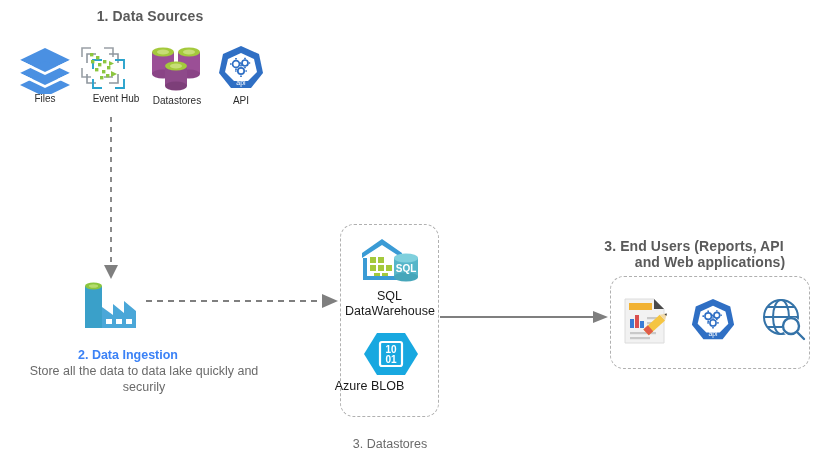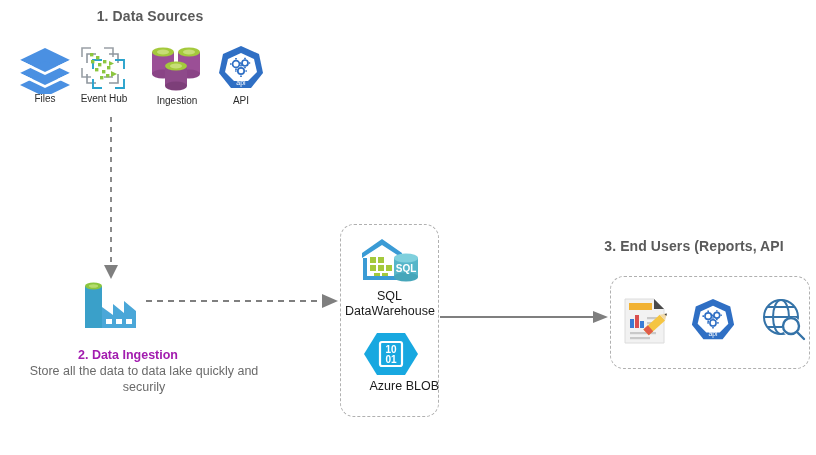--- a/index.html
+++ b/index.html
@@ -38,21 +38,21 @@
   }
   .node-label-dark {
     font-size: 12.5px;
     color: #1a1a1a;
     text-align: center;
     line-height: 16px;
   }
   .caption-title {
     font-size: 12.5px;
     font-weight: bold;
-    color: #a21caf;
+    color: #3b82f6;
     text-align: center;
     line-height: 16px;
   }
   .caption-body {
     font-size: 12.5px;
     color: #6a6a6a;
     text-align: center;
     line-height: 16px;
   }
   .group-caption {
@@ -130,42 +130,42 @@
         <rect x="17" y="24" width="3.4" height="3.4"></rect>
         <rect x="24" y="26" width="3.4" height="3.4"></rect>
         <rect x="29" y="22" width="3.4" height="3.4"></rect>
         <rect x="22" y="32" width="3.4" height="3.4"></rect>
         <rect x="28" y="30" width="3.4" height="3.4"></rect>
         <polygon points="33,27 39,30 33,33"></polygon>
         <polygon points="31,17 36,19.5 31,22"></polygon>
       </g>
     </svg>
   </div>
-  <div class="abs node-label" style="left:68px; top:91px; width:72px;">Event Hub</div>
+  <div class="abs node-label" style="left:80px; top:91px; width:72px;">Event Hub</div>
 
   <div class="abs" style="left:148px; top:44px; width:58px; height:48px;">
     <svg class="icon" width="58" height="48" viewBox="0 0 58 48">
 
       <rect x="4" y="8" width="22" height="22" fill="#9b4f96"></rect>
       <ellipse cx="15" cy="30" rx="11" ry="4.5" fill="#8a4486"></ellipse>
       <ellipse cx="15" cy="8" rx="11" ry="4.5" fill="#a4c93c"></ellipse>
       <ellipse cx="15" cy="8" rx="6" ry="2.4" fill="#c7de76"></ellipse>
 
       <rect x="30" y="8" width="22" height="22" fill="#9b4f96"></rect>
       <ellipse cx="41" cy="30" rx="11" ry="4.5" fill="#8a4486"></ellipse>
       <ellipse cx="41" cy="8" rx="11" ry="4.5" fill="#a4c93c"></ellipse>
       <ellipse cx="41" cy="8" rx="6" ry="2.4" fill="#c7de76"></ellipse>
 
       <rect x="17" y="22" width="22" height="20" fill="#8e4a8a"></rect>
       <ellipse cx="28" cy="42" rx="11" ry="4.5" fill="#7d3f79"></ellipse>
       <ellipse cx="28" cy="22" rx="11" ry="4.5" fill="#a4c93c"></ellipse>
       <ellipse cx="28" cy="22" rx="6" ry="2.4" fill="#c7de76"></ellipse>
     </svg>
   </div>
-  <div class="abs node-label" style="left:140px; top:93px; width:74px;">Ingestion</div>
+  <div class="abs node-label" style="left:140px; top:93px; width:74px;">Datastores</div>
 
   <div class="abs" style="left:217px; top:44px; width:48px; height:48px;">
     <svg class="icon" width="48" height="48" viewBox="0 0 48 48">
       <polygon points="24,2 42,10 46,29 34,44 14,44 2,29 6,10" fill="#2f6fc4"></polygon>
       <polygon points="24,9 37,15 40,28 31,37 17,37 8,28 11,15" fill="#ffffff"></polygon>
       <g fill="none" stroke="#2f6fc4" stroke-width="1.7">
         <circle cx="19" cy="20" r="3.4"></circle>
         <circle cx="28" cy="19" r="3.0"></circle>
         <circle cx="24" cy="27" r="3.2"></circle>
         <path d="M19 15.6 v-1.6 M19 24.4 v1.6 M14.6 20 h-1.6 M23.4 20 h1.6"></path>
@@ -237,29 +237,31 @@
   <div class="abs node-label-dark" style="left:336px; top:303px; width:108px;">DataWarehouse</div>
 
   <div class="abs" style="left:362px; top:330px; width:58px; height:48px;text-decoration:underline;">
     <svg class="icon" width="58" height="48" viewBox="0 0 58 48">
       <polygon points="15,3 43,3 56,24 43,45 15,45 2,24" fill="#18a8e0"></polygon>
       <rect x="18" y="12" width="22" height="24" rx="2" fill="none" stroke="#ffffff" stroke-width="2.2"></rect>
       <text x="29" y="23" font-family="'Liberation Sans',sans-serif" font-size="10" font-weight="bold" fill="#ffffff" text-anchor="middle">10</text>
       <text x="29" y="33" font-family="'Liberation Sans',sans-serif" font-size="10" font-weight="bold" fill="#ffffff" text-anchor="middle">01</text>
     </svg>
   </div>
-  <div class="abs node-label-dark" style="left:340px; top:378px; width:99px;text-align:right;">Azure BLOB</div>
-
+  <div class="abs node-label-dark" style="left:320px; top:378px; width:99px;">Azure BLOB</div>
+
+  <div class="abs group-caption" style="left:330px; top:436px; width:120px;">3. Datastores</div>
 
   <svg class="conn" style="left:440px; top:306px;" width="172" height="22">
     <line x1="0" y1="11" x2="156" y2="11" stroke="#7f7f7f" stroke-width="1.8"></line>
     <polygon points="168,11 153,5 153,17" fill="#7f7f7f"></polygon>
   </svg>
 
   <div class="abs section-title" style="left:590px; top:238px; width:208px;">3. End Users (Reports, API</div>
+  <div class="abs section-title" style="left:606px; top:254px; width:208px;">and Web applications)</div>
 
   <div class="abs group-box" style="left:610px; top:276px; width:200px; height:93px;"></div>
 
   <div class="abs" style="left:620px; top:295px; width:50px; height:52px;">
     <svg class="icon" width="50" height="52" viewBox="0 0 50 52">
 
       <path d="M5 4 H34 L44 14 V48 H5 Z" fill="#f2f2f2" stroke="#dcdcdc" stroke-width="1"></path>
       <polygon points="34,4 44,14 34,14" fill="#4a4a4a"></polygon>
 
       <rect x="9" y="8" width="23" height="7" fill="#f2b233"></rect>

